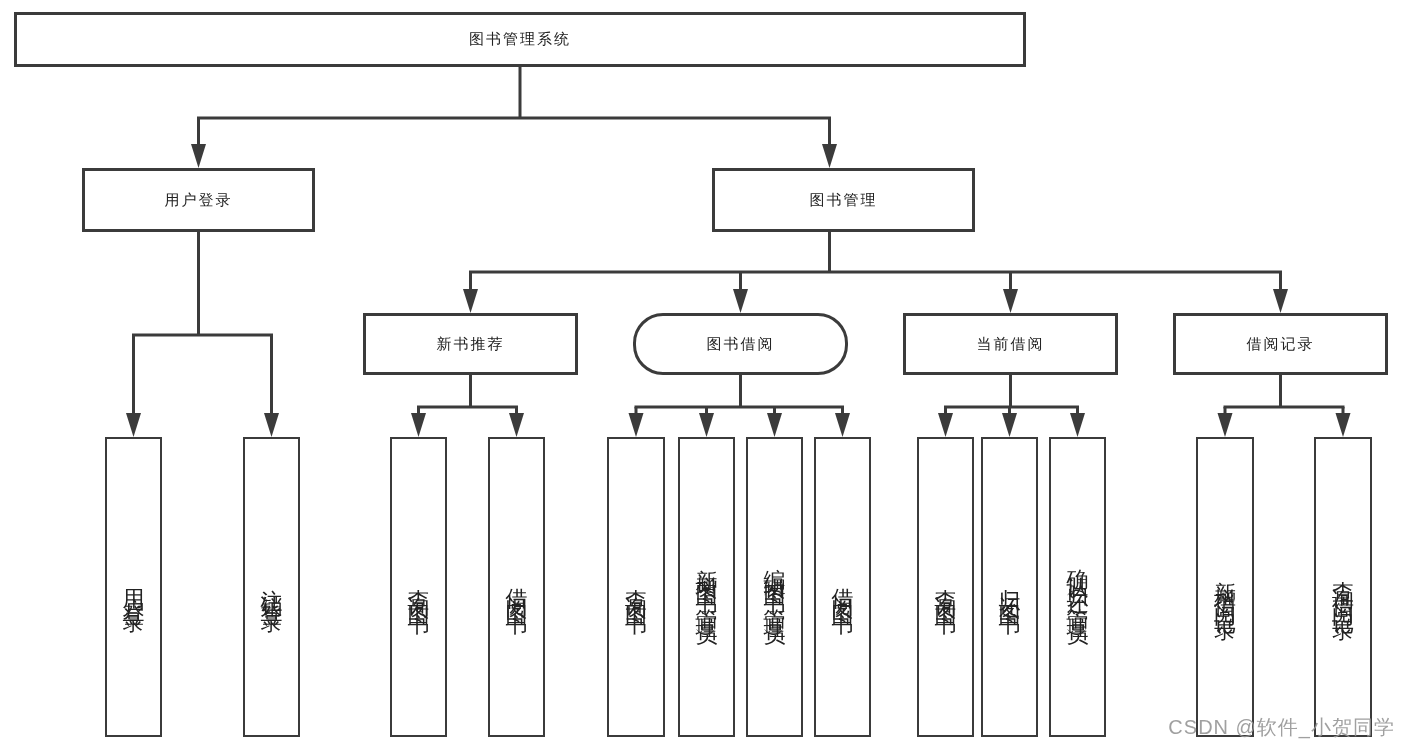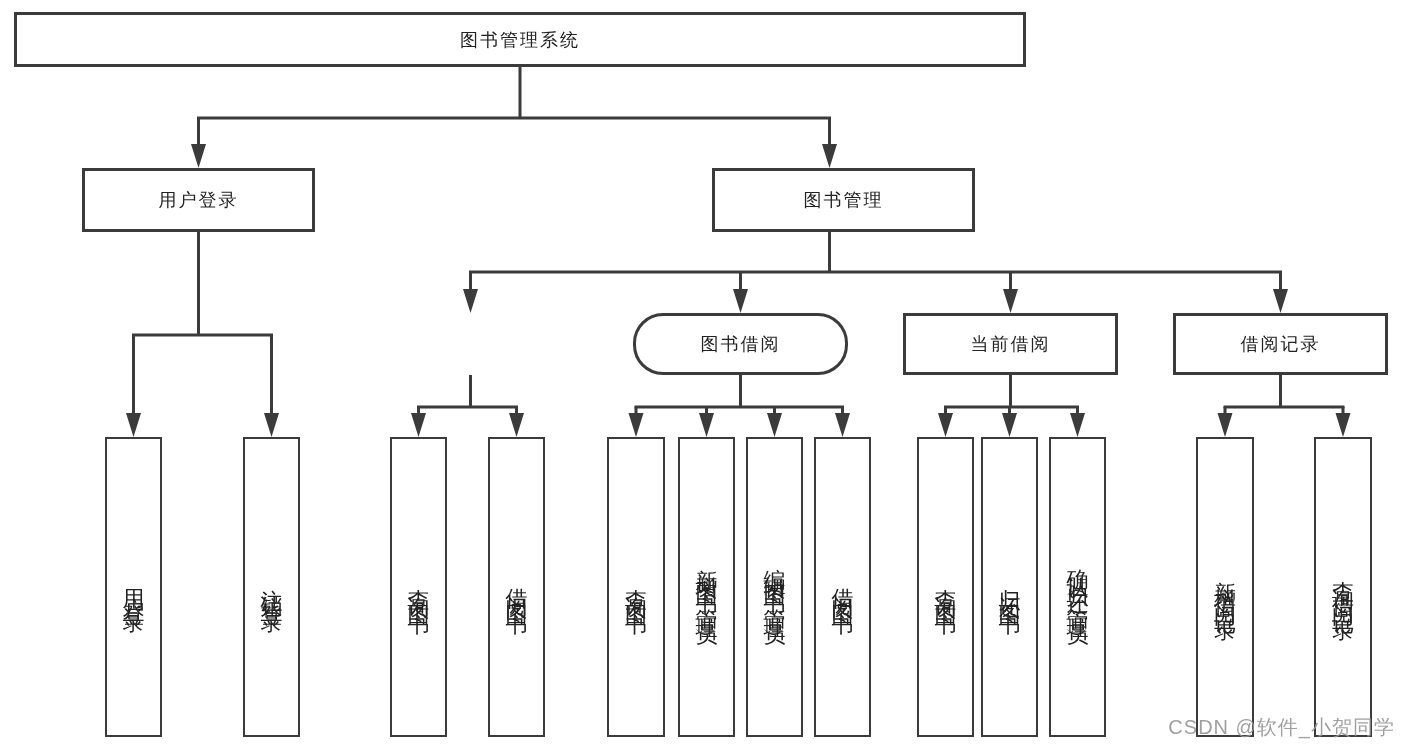--- a/index.html
+++ b/index.html
@@ -23,21 +23,21 @@
     box-sizing: border-box;
     background: #ffffff;
     border: 3px solid #3b3b3b;
     display: flex;
     align-items: center;
     justify-content: center;
     color: #222222;
     z-index: 2;
   }
   .hlabel {
-    font-size: 18px;
+    font-size: 15px;
     letter-spacing: 2px;
     white-space: nowrap;
   }
   .leaf { border-width: 2.5px; top: 437px; height: 300px; }
   .vtext {
     writing-mode: vertical-rl;
     text-orientation: mixed;
     font-size: 22px;
     letter-spacing: 8px;
     line-height: 1.1;
@@ -127,20 +127,23 @@
     <span class="hlabel">图书管理系统</span>
   </div>
 
   <div class="box" style="left:82px; top:168px; width:233px; height:64px;">
     <span class="hlabel">用户登录</span>
   </div>
   <div class="box" style="left:712px; top:168px; width:263px; height:64px;">
     <span class="hlabel">图书管理</span>
   </div>
 
+  <div class="box" style="left:363px; top:313px; width:215px; height:62px;">
+    <span class="hlabel">新书推荐</span>
+  </div>
   <div class="box" style="left:633px; top:313px; width:215px; height:62px;border-radius:30px;">
     <span class="hlabel">图书借阅</span>
   </div>
   <div class="box" style="left:903px; top:313px; width:215px; height:62px;">
     <span class="hlabel">当前借阅</span>
   </div>
   <div class="box" style="left:1173px; top:313px; width:215px; height:62px;">
     <span class="hlabel">借阅记录</span>
   </div>
 

